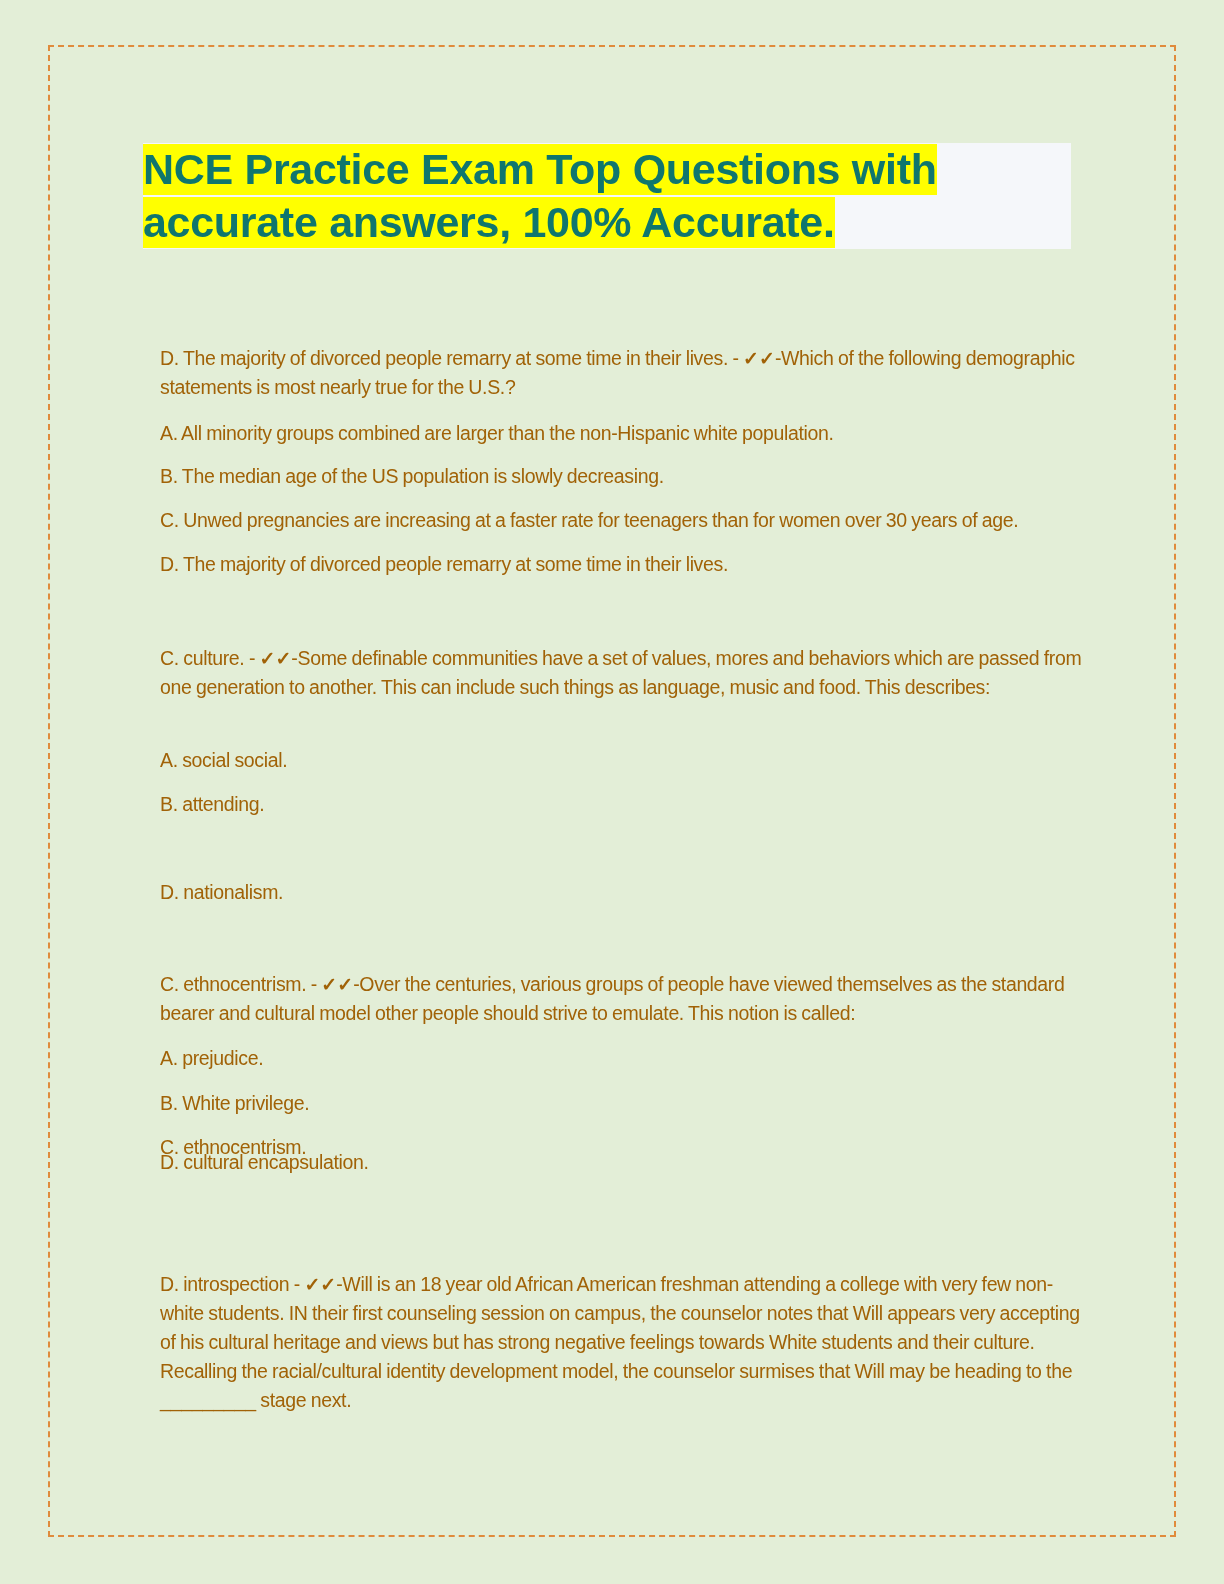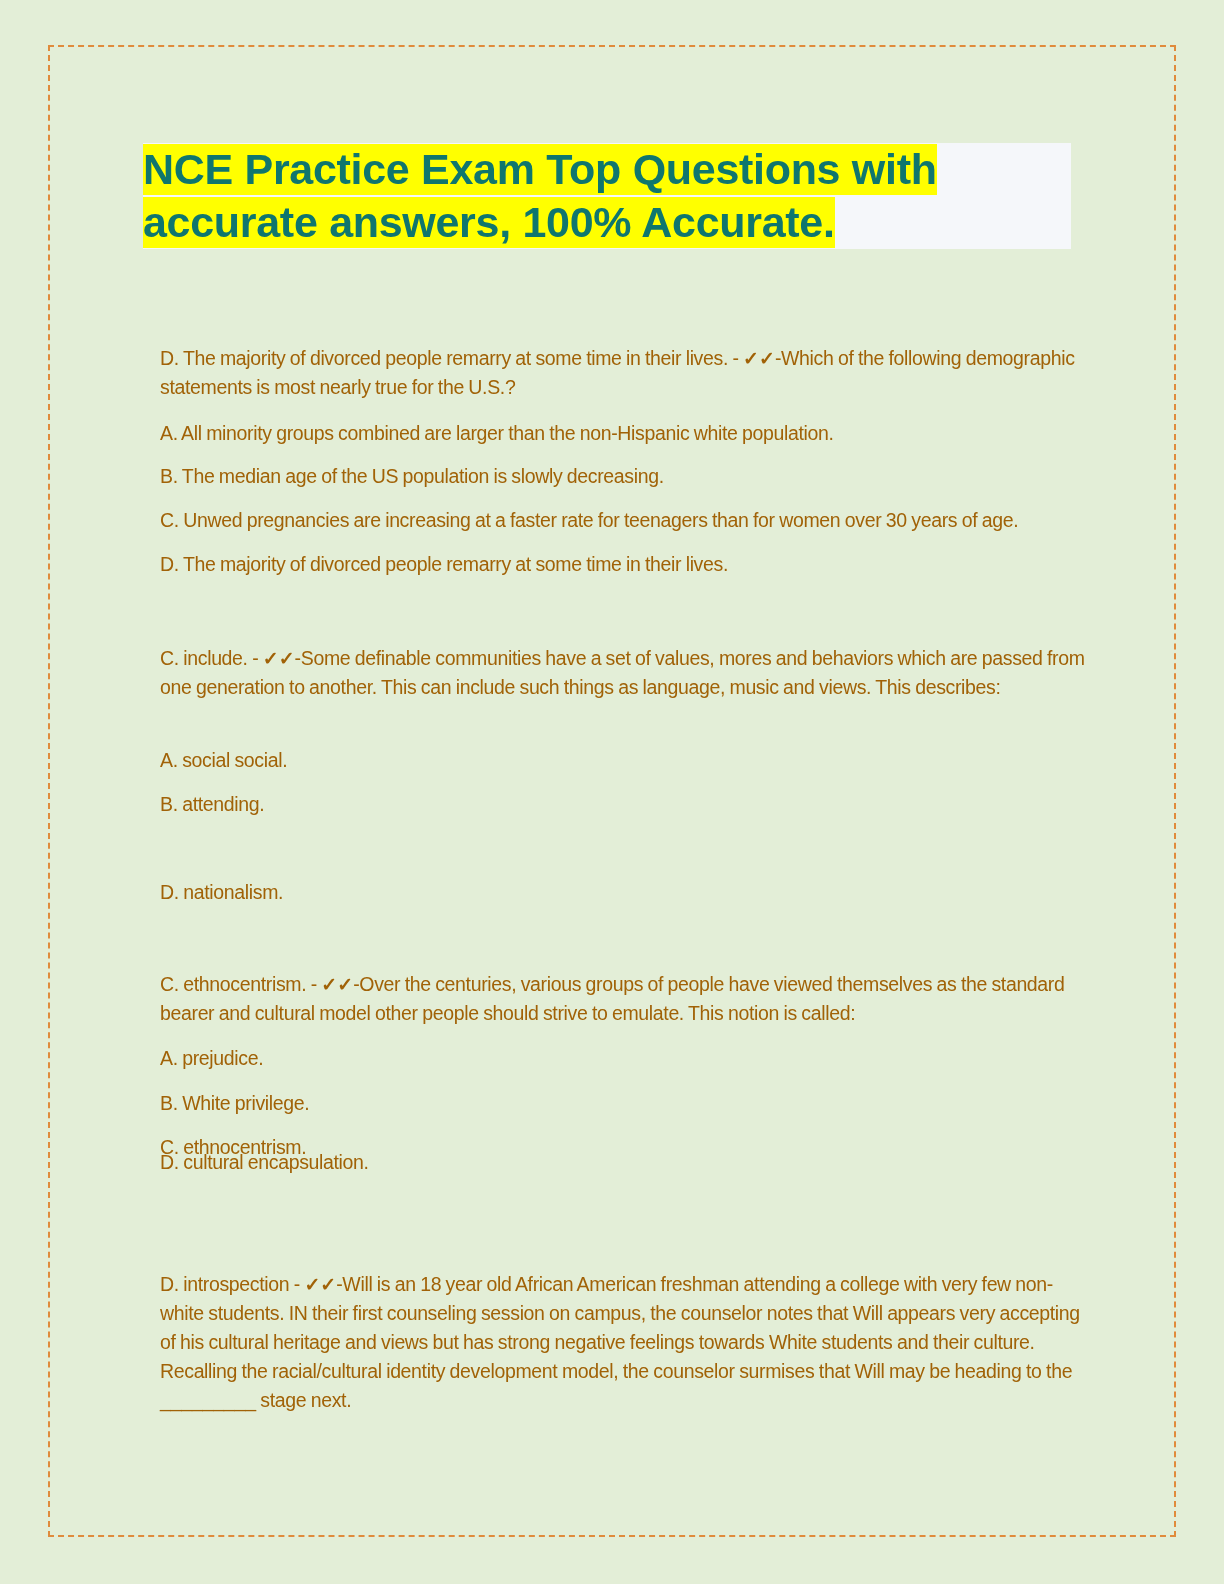--- a/index.html
+++ b/index.html
@@ -152,21 +152,21 @@
       <p>B. The median age of the US population is slowly decreasing.</p>
     </div>
     <div class="body-block b4">
       <p>C. Unwed pregnancies are increasing at a faster rate for teenagers than for women over 30 years of age.</p>
     </div>
     <div class="body-block b5">
       <p>D. The majority of divorced people remarry at some time in their lives.</p>
     </div>
 
     <div class="body-block b6">
-      <p><span>C. include. - </span><span class="chk">✓✓</span><span>-Some definable communities have a set of values, mores and behaviors which are passed from one generation to another. This can include such things as language, music and views. This describes:</span></p>
+      <p><span>C. culture. - </span><span class="chk">✓✓</span><span>-Some definable communities have a set of values, mores and behaviors which are passed from one generation to another. This can include such things as language, music and food. This describes:</span></p>
     </div>
     <div class="body-block b7">
       <p>A. social social.</p>
     </div>
     <div class="body-block b8">
       <p>B. attending.</p>
     </div>
     <div class="body-block b10">
       <p>D. nationalism.</p>
     </div>

